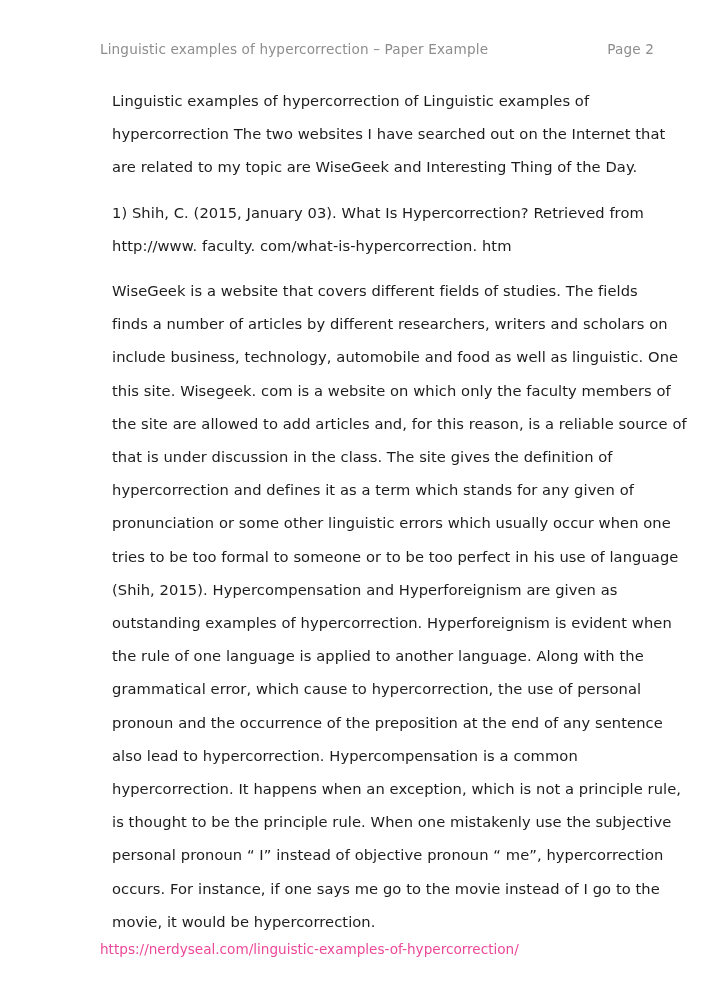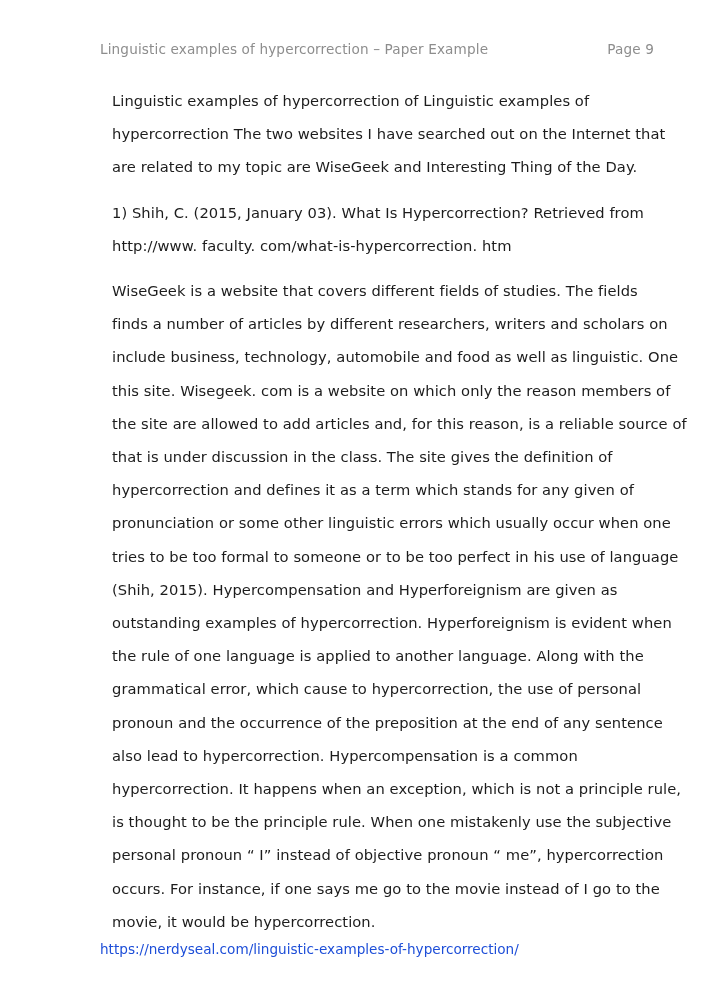--- a/index.html
+++ b/index.html
@@ -65,54 +65,54 @@
     display: block;
     white-space: nowrap;
   }
 
   
   .page-footer {
     position: absolute;
     left: 100px;
     top: 938px;
     width: 556px;
-    color: #1d4ed8;
+    color: #ec4899;
     font-size: 13.6px;
     line-height: 22px;
     white-space: nowrap;
   }
 </style>
 </head>
 <body>
 
 <div class="page">
 
   <div class="page-header">
     <span class="doc-title">Linguistic examples of hypercorrection – Paper Example</span>
-    <span class="page-number">Page 9</span>
+    <span class="page-number">Page 2</span>
   </div>
 
   <div class="doc-body">
 
     <p>
       <span class="ln">Linguistic examples of hypercorrection of Linguistic examples of</span>
       <span class="ln">hypercorrection The two websites I have searched out on the Internet that</span>
       <span class="ln">are related to my topic are WiseGeek and Interesting Thing of the Day.</span>
     </p>
 
     <p>
       <span class="ln">1) Shih, C. (2015, January 03). What Is Hypercorrection? Retrieved from</span>
       <span class="ln">http://www. faculty. com/what-is-hypercorrection. htm</span>
     </p>
 
     <p>
       <span class="ln">WiseGeek is a website that covers different fields of studies. The fields</span>
       <span class="ln">finds a number of articles by different researchers, writers and scholars on</span>
       <span class="ln">include business, technology, automobile and food as well as linguistic. One</span>
-      <span class="ln">this site. Wisegeek. com is a website on which only the reason members of</span>
+      <span class="ln">this site. Wisegeek. com is a website on which only the faculty members of</span>
       <span class="ln">the site are allowed to add articles and, for this reason, is a reliable source of</span>
       <span class="ln">that is under discussion in the class. The site gives the definition of</span>
       <span class="ln">hypercorrection and defines it as a term which stands for any given of</span>
       <span class="ln">pronunciation or some other linguistic errors which usually occur when one</span>
       <span class="ln">tries to be too formal to someone or to be too perfect in his use of language</span>
       <span class="ln">(Shih, 2015). Hypercompensation and Hyperforeignism are given as</span>
       <span class="ln">outstanding examples of hypercorrection. Hyperforeignism is evident when</span>
       <span class="ln">the rule of one language is applied to another language. Along with the</span>
       <span class="ln">grammatical error, which cause to hypercorrection, the use of personal</span>
       <span class="ln">pronoun and the occurrence of the preposition at the end of any sentence</span>

